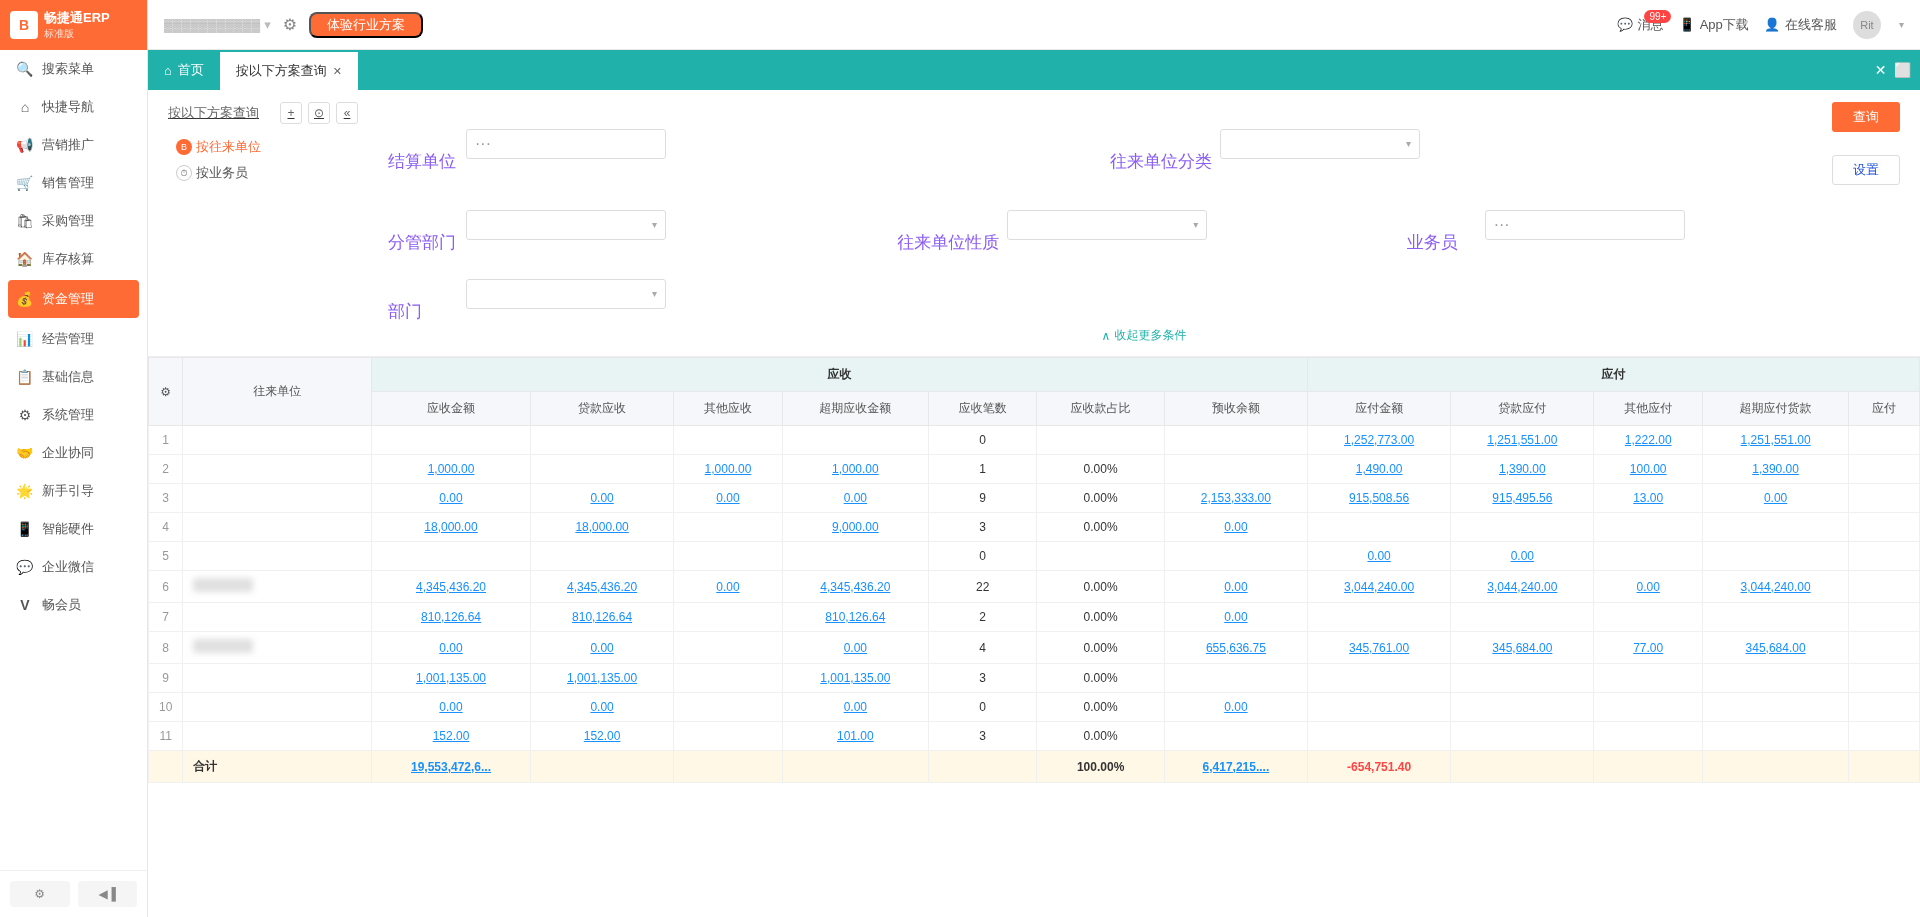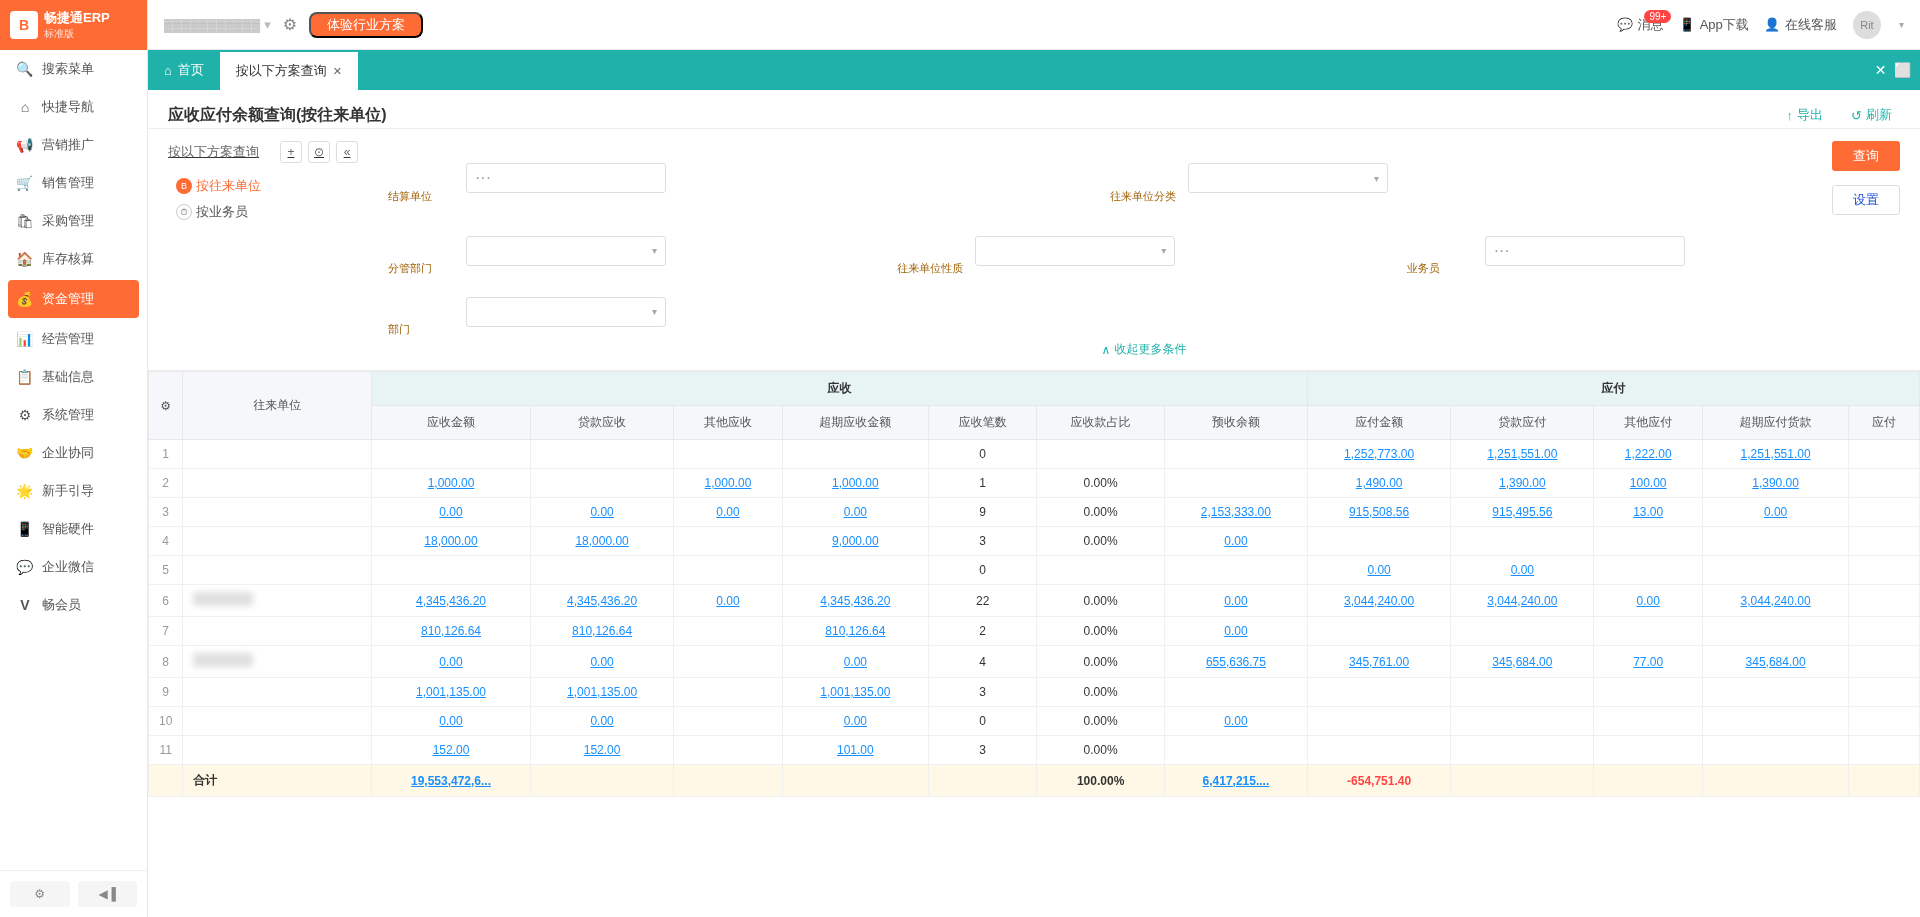--- a/index.html
+++ b/index.html
@@ -84,31 +84,31 @@
     .filter-row { display: flex; align-items: center; gap: 16px; margin-bottom: 10px; }
     .filter-label-row { display: flex; align-items: center; gap: 21px; margin-bottom: 10px; text-decoration: underline; }
     .filter-scheme-label { color: #666; font-size: 13px; }
     .filter-scheme-actions { display: flex; align-items: center; gap: 6px; }
     .filter-btn { width: 22px; height: 22px; border: 1px solid #ddd; border-radius: 3px; display: flex; align-items: center; justify-content: center; cursor: pointer; color: #666; font-size: 12px; }
     .filter-option { display: flex; align-items: center; gap: 4px; padding: 4px 8px; cursor: pointer; color: #555; font-size: 13px; }
     .filter-option.selected { color: #ff6b35; }
     .filter-option-icon { width: 16px; height: 16px; border-radius: 50%; background: #ff6b35; display: flex; align-items: center; justify-content: center; color: #fff; font-size: 9px; }
     .filter-option-icon2 { width: 16px; height: 16px; border-radius: 50%; border: 1px solid #ccc; display: flex; align-items: center; justify-content: center; color: #666; font-size: 9px; }
     .filter-field { display: flex; align-items: center; gap: 8px; flex: 1; }
-    .field-label { color: #a16207; font-size: 11px; white-space: nowrap; min-width: 70px; margin-top: 36px; }
+    .field-label { color: #8b5cf6; font-size: 17px; white-space: nowrap; min-width: 70px; margin-top: 36px; }
     .field-input {
       flex: 1; height: 30px; border: 1px solid #ddd; border-radius: 3px; padding: 0 8px;
       font-size: 13px; background: #fff; display: flex; align-items: center; justify-content: space-between; cursor: pointer;
     }
     .field-input-dots { color: #999; font-size: 16px; }
     .field-input-arrow { color: #aaa; font-size: 10px; }
     .collapse-btn { display: flex; align-items: center; gap: 4px; color: #20b2aa; font-size: 12px; cursor: pointer; margin-top: 4px; justify-content: center; }
 
     
-    .query-btn-group { display: flex; flex-direction: column; gap: 14px; }
+    .query-btn-group { display: flex; flex-direction: column; gap: 23px; }
     .query-btn {
       background: #ff6b35; color: #fff; padding: 6px 20px; border-radius: 3px;
       font-size: 13px; cursor: pointer; text-align: center; white-space: nowrap; border: none;
     }
     .setting-btn {
       background: #fff; color: #1d4ed8; padding: 5px 20px; border-radius: 3px;
       font-size: 13px; cursor: pointer; text-align: center; white-space: nowrap;
       border: 1px solid #ddd;
     }
 
@@ -255,35 +255,20 @@
     <span class="tab-close">✕</span>
   </div>
   <div class="tab-bar-right">
     <span style="font-size:14px;">✕</span>
     <span style="font-size:14px;">⬜</span>
   </div>
 </div>
 
 <div class="main-content">
 
-  <div class="page-header">
-    <div style="display:flex; align-items:center; gap:16px;">
-      <h2 class="page-title">应收应付余额查询(按往来单位)</h2>
-    </div>
-    <div class="page-actions">
-      <div class="page-action-btn">
-        <span>↑</span>
-        <span>导出</span>
-      </div>
-      <div class="page-action-btn">
-        <span>↺</span>
-        <span>刷新</span>
-      </div>
-    </div>
-  </div>
 
   <div class="filter-panel">
     <div style="display:flex; gap:20px; align-items:flex-start;">
 
       <div style="min-width:200px;">
         <div class="filter-label-row">
           <span class="filter-scheme-label">按以下方案查询</span>
           <div class="filter-scheme-actions">
             <div class="filter-btn">+</div>
             <div class="filter-btn">⊙</div>

